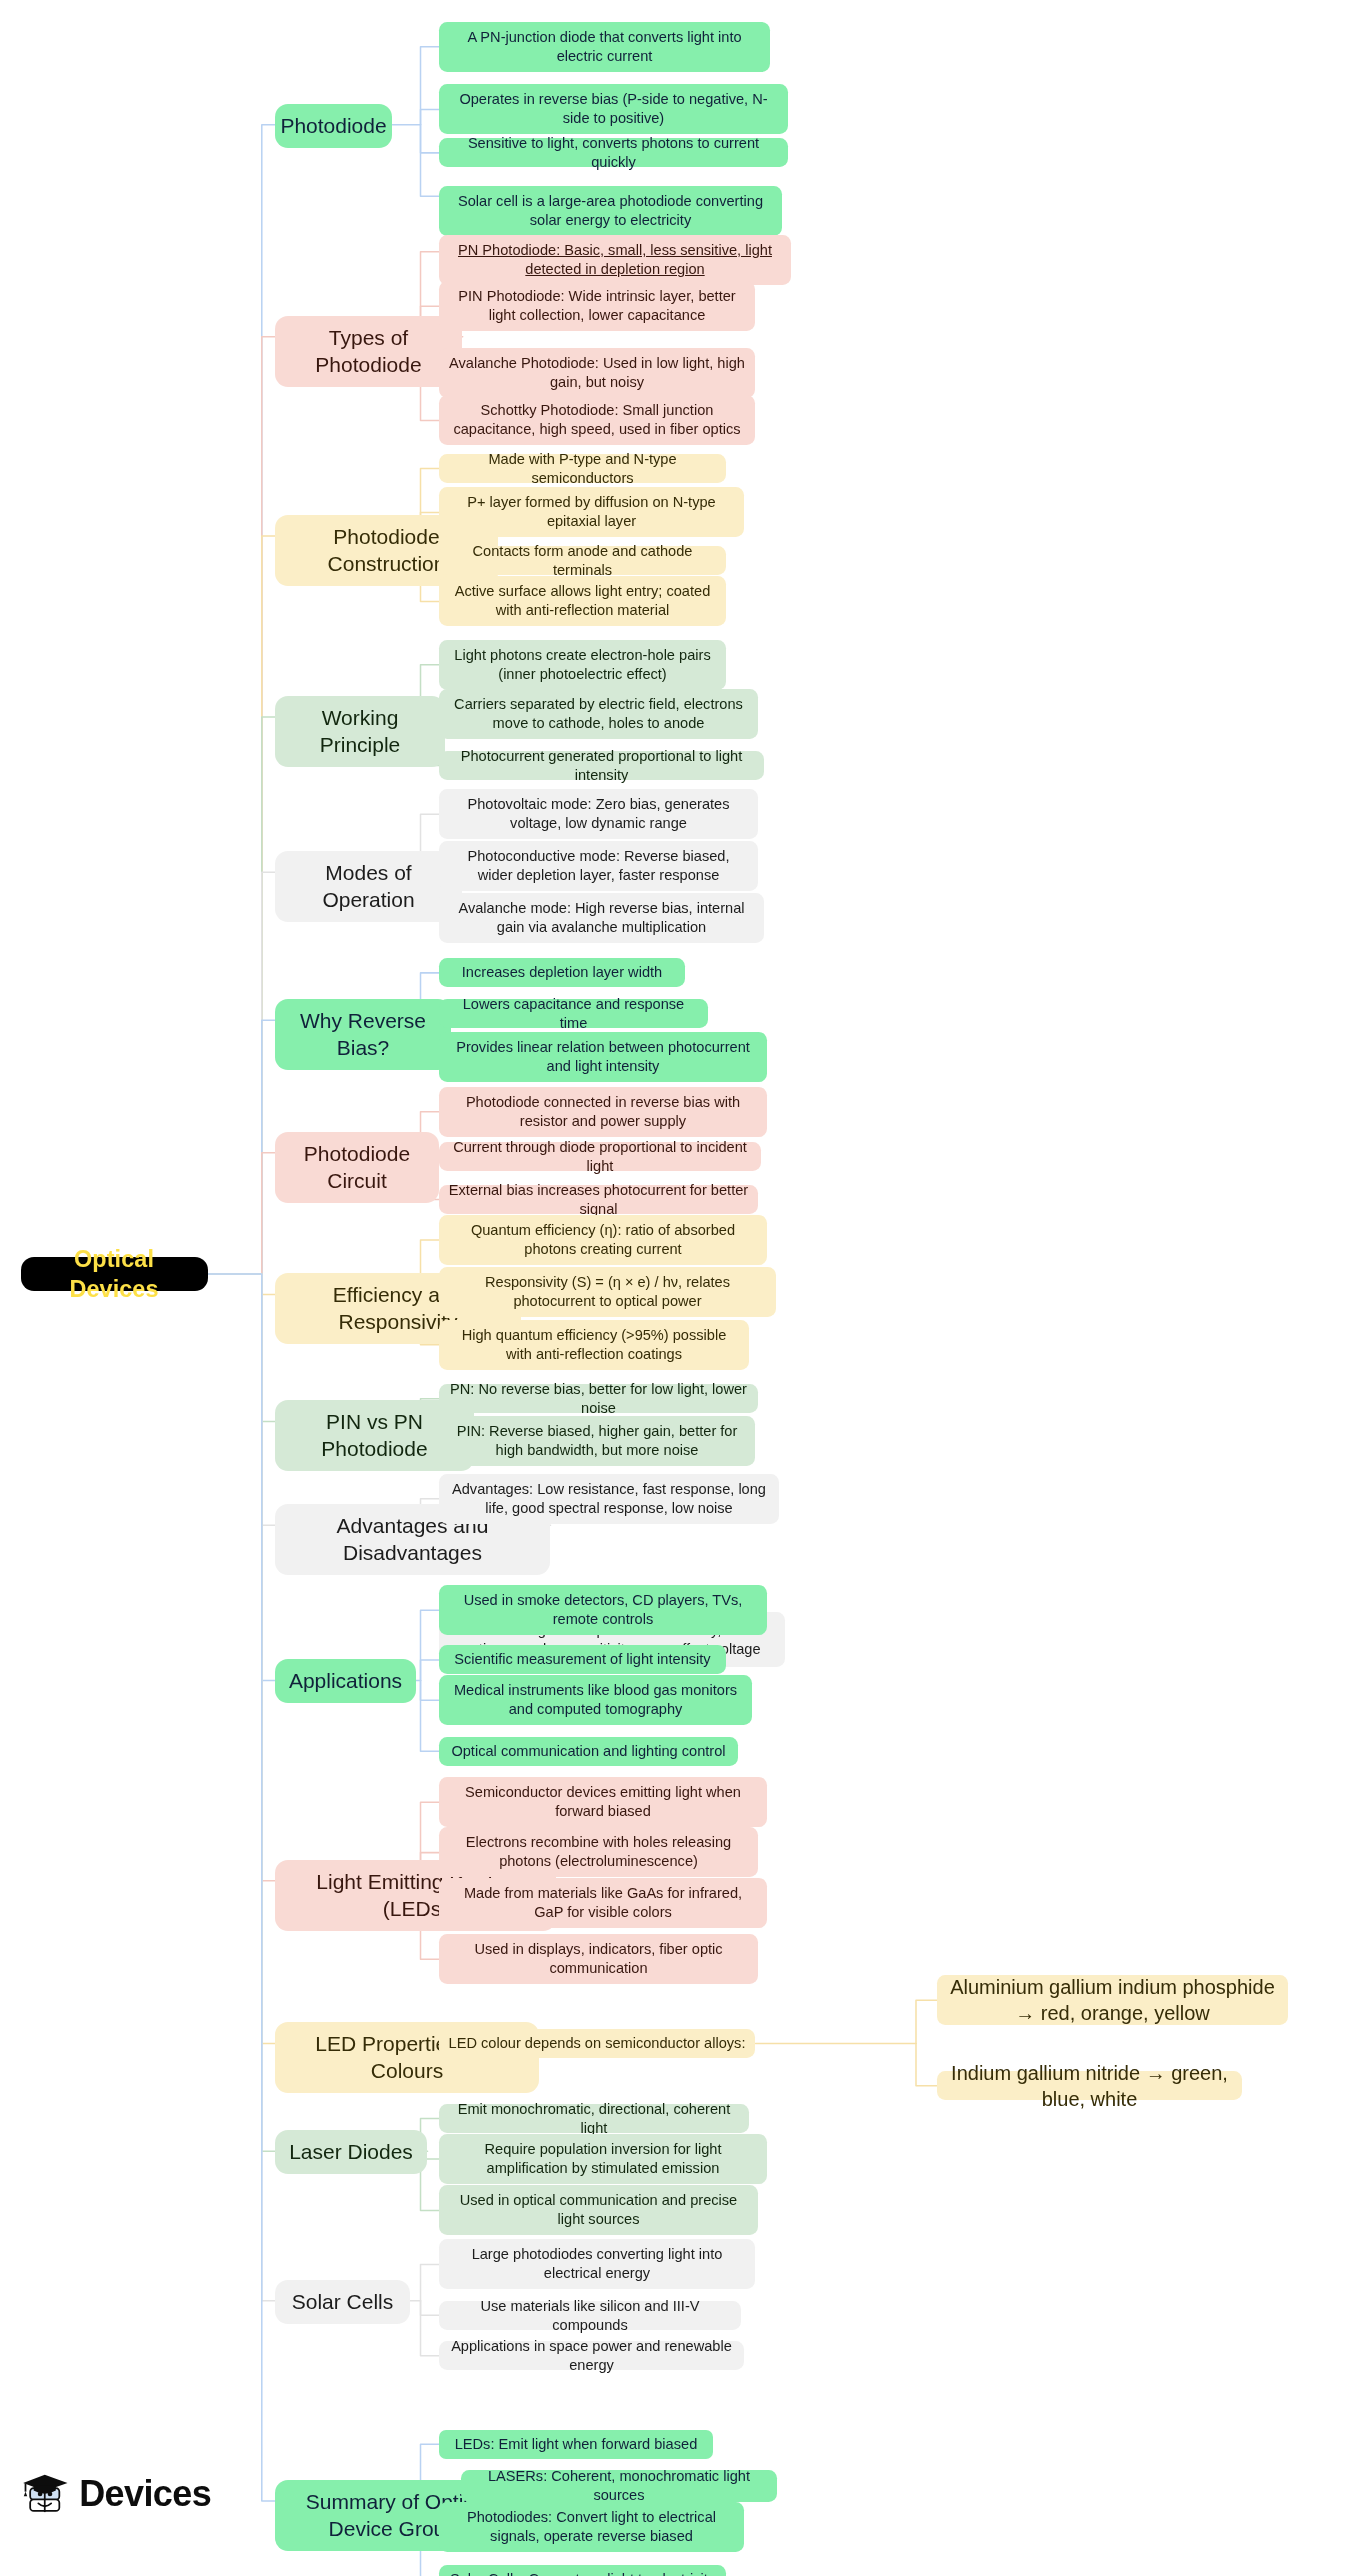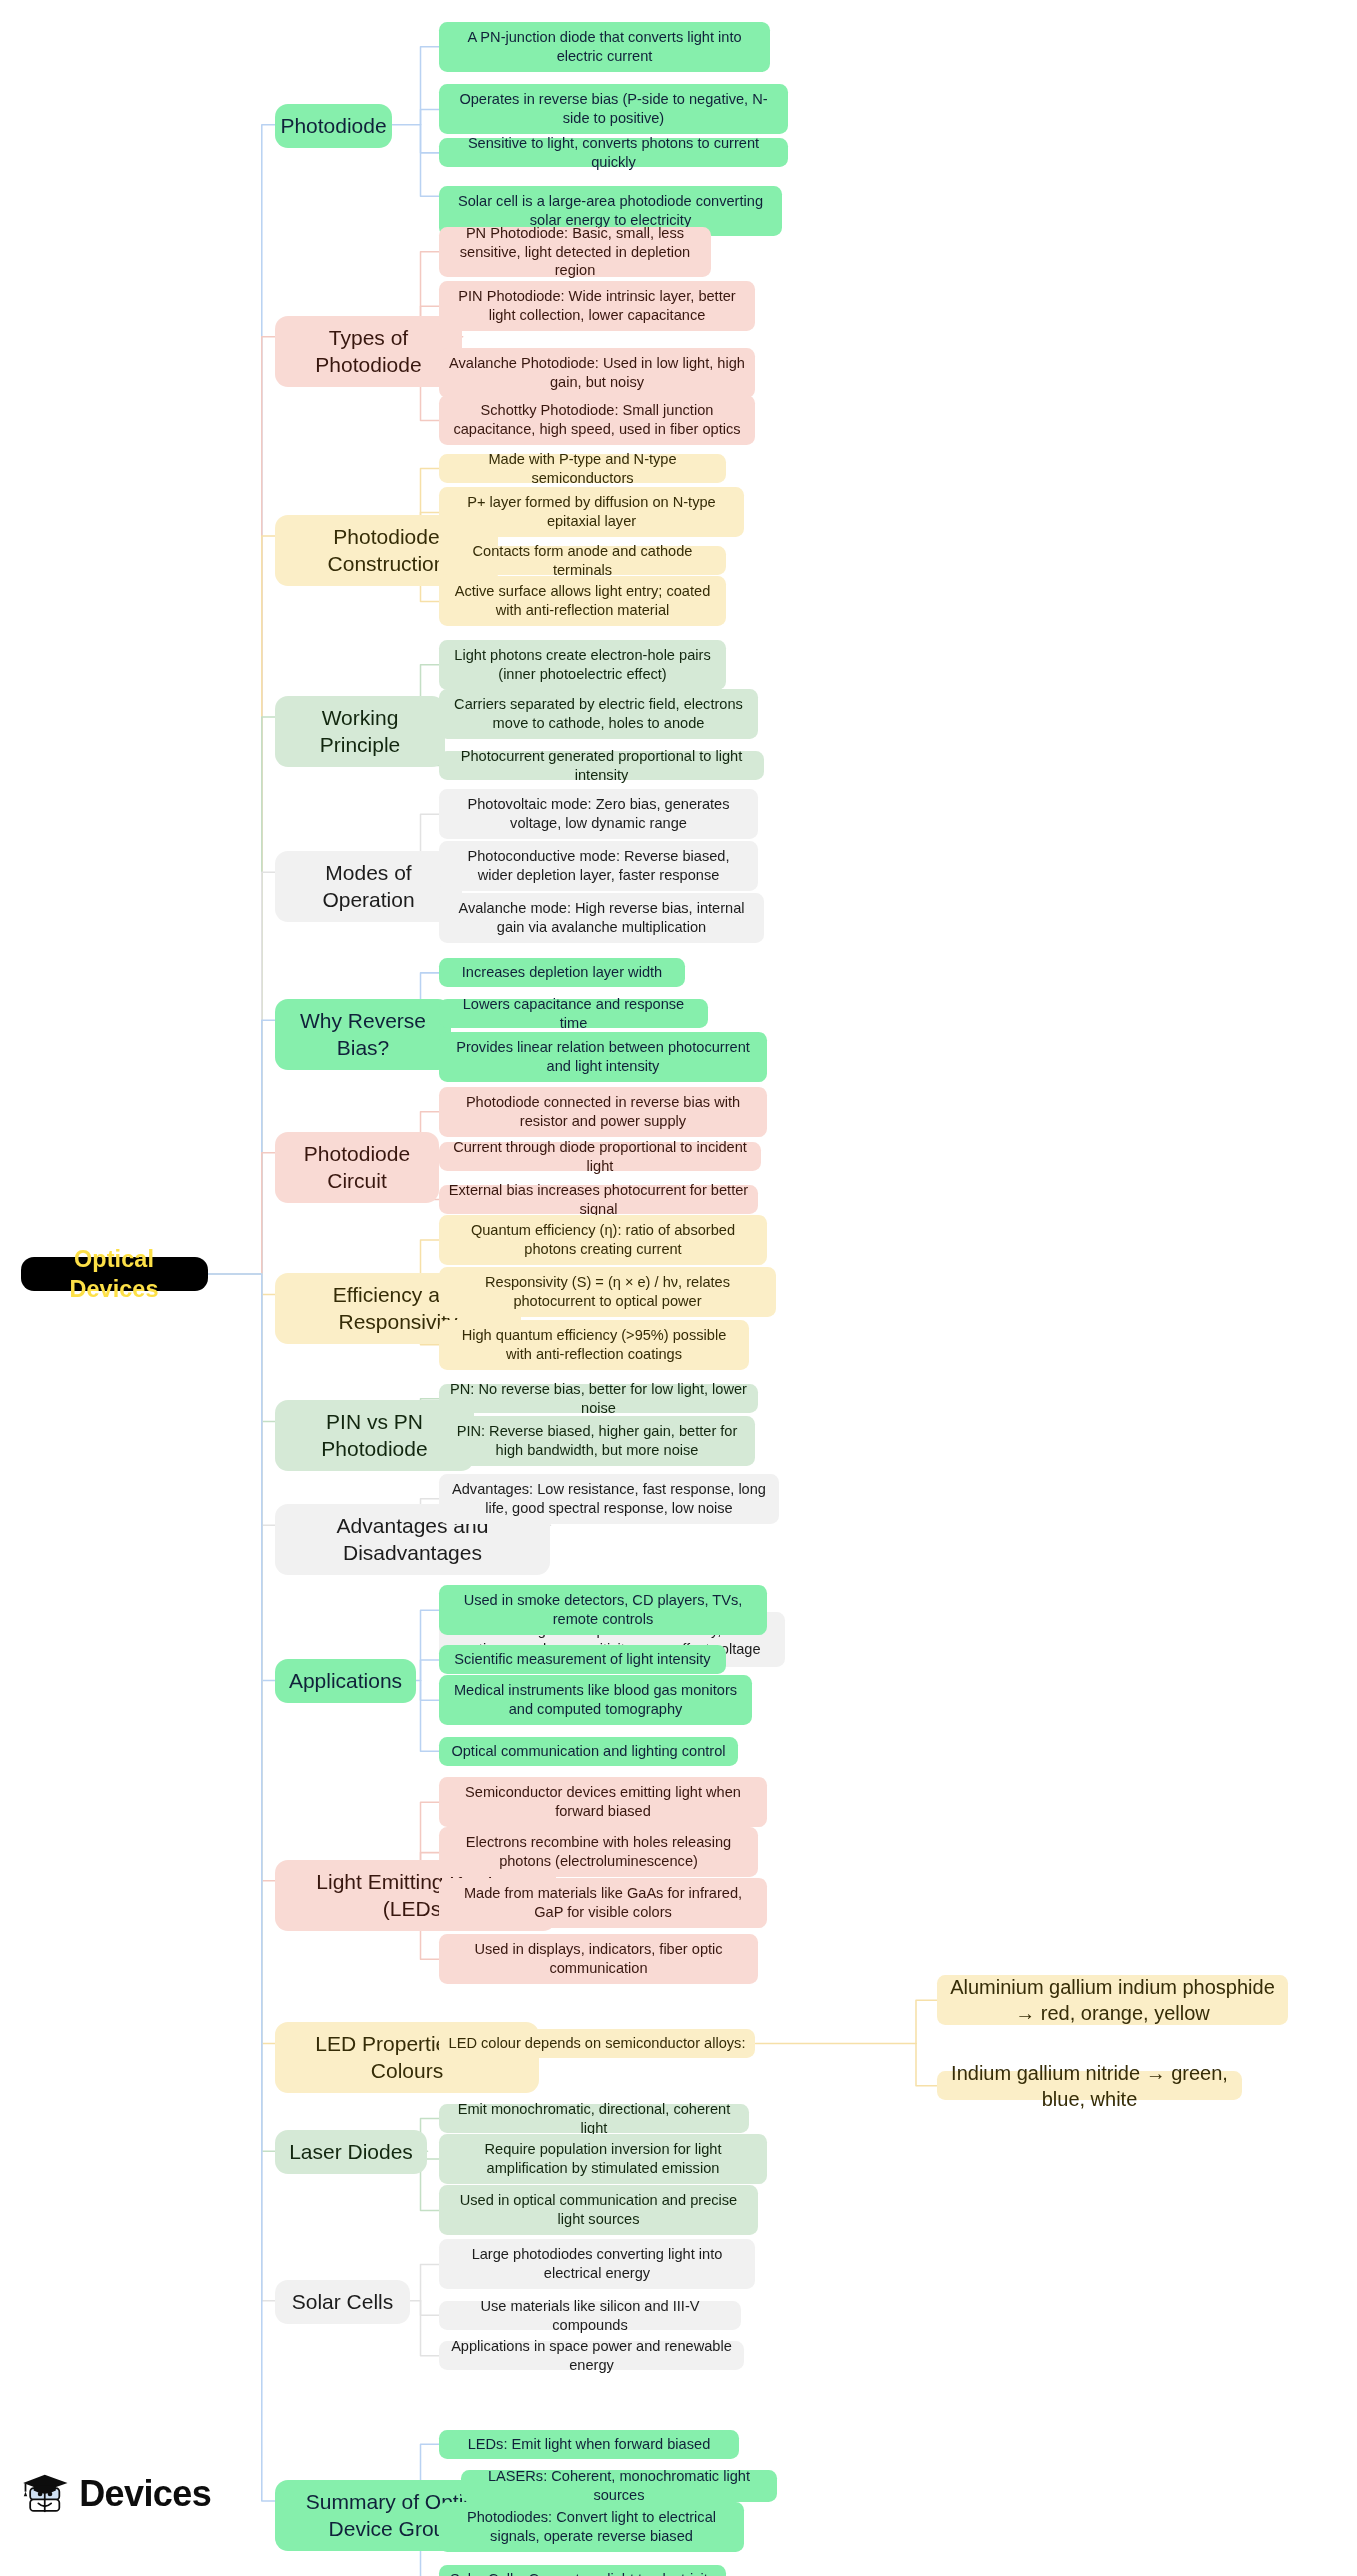--- a/index.html
+++ b/index.html
@@ -191,21 +191,21 @@
       </div>
       <div class="node lvl2 c-blue" style="left: 439px; width: 349px; top: 138px; height: 29px;">
         <span>Sensitive to light, converts photons to current quickly</span>
       </div>
       <div class="node lvl2 c-blue" style="left: 439px; width: 343px; top: 186px; height: 50px;">
         <span>Solar cell is a large-area photodiode converting solar energy to electricity</span>
       </div>
       <div class="node lvl1 c-pink" style="left: 275px; width: 187px; top: 316px; min-height: 42px;">
         <span>Types of Photodiode</span>
       </div>
-      <div class="node lvl2 c-pink" style="left: 439px; width: 272px; top: 227px; height: 50px;">
+      <div class="node lvl2 c-pink" style="left: 439px; width: 352px; top: 235px; height: 50px; text-decoration: underline;">
         <span>PN Photodiode: Basic, small, less sensitive, light detected in depletion region</span>
       </div>
       <div class="node lvl2 c-pink" style="left: 439px; width: 316px; top: 281px; height: 50px;">
         <span>PIN Photodiode: Wide intrinsic layer, better light collection, lower capacitance</span>
       </div>
       <div class="node lvl2 c-pink" style="left: 439px; width: 316px; top: 348px; height: 50px;">
         <span>Avalanche Photodiode: Used in low light, high gain, but noisy</span>
       </div>
       <div class="node lvl2 c-pink" style="left: 439px; width: 316px; top: 395px; height: 50px;">
         <span>Schottky Photodiode: Small junction capacitance, high speed, used in fiber optics</span>
@@ -365,21 +365,21 @@
       </div>
       <div class="node lvl2 c-gray" style="left: 439px; width: 302px; top: 2301px; height: 29px;">
         <span>Use materials like silicon and III-V compounds</span>
       </div>
       <div class="node lvl2 c-gray" style="left: 439px; width: 305px; top: 2341px; height: 29px;">
         <span>Applications in space power and renewable energy</span>
       </div>
       <div class="node lvl1 c-blue" style="left: 275px; width: 246px; top: 2480px; min-height: 42px;">
         <span>Summary of Optical Device Groups</span>
       </div>
-      <div class="node lvl2 c-blue" style="left: 439px; width: 300px; top: 2430px; height: 29px;">
+      <div class="node lvl2 c-blue" style="left: 439px; width: 274px; top: 2430px; height: 29px; border-radius: 7px;">
         <span>LEDs: Emit light when forward biased</span>
       </div>
       <div class="node lvl2 c-blue" style="left: 461px; width: 316px; top: 2470px; height: 32px;">
         <span>LASERs: Coherent, monochromatic light sources</span>
       </div>
       <div class="node lvl2 c-blue" style="left: 439px; width: 305px; top: 2502px; height: 50px;">
         <span>Photodiodes: Convert light to electrical signals, operate reverse biased</span>
       </div>
       <div class="node lvl2 c-blue" style="left: 439px; width: 287px; top: 2565px; height: 29px;">
         <span>Solar Cells: Convert sunlight to electricity</span>

